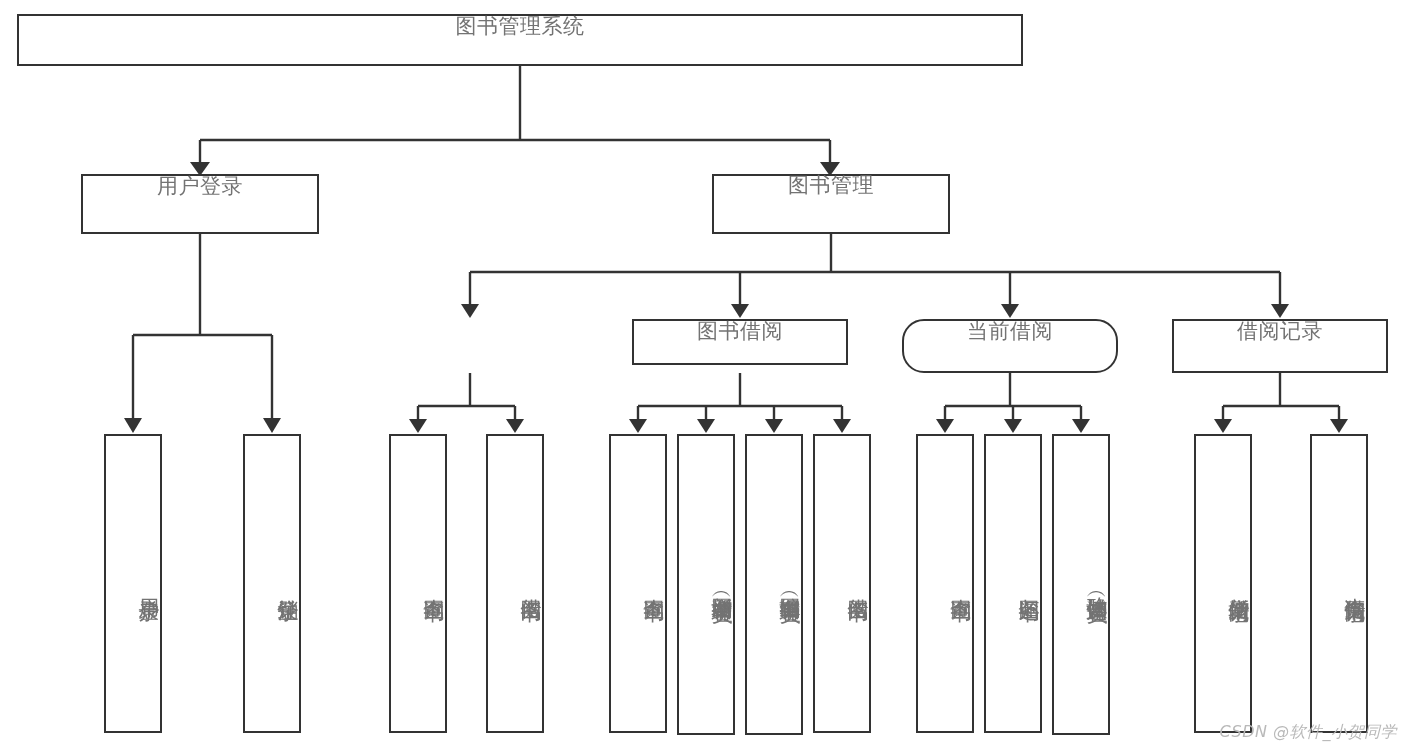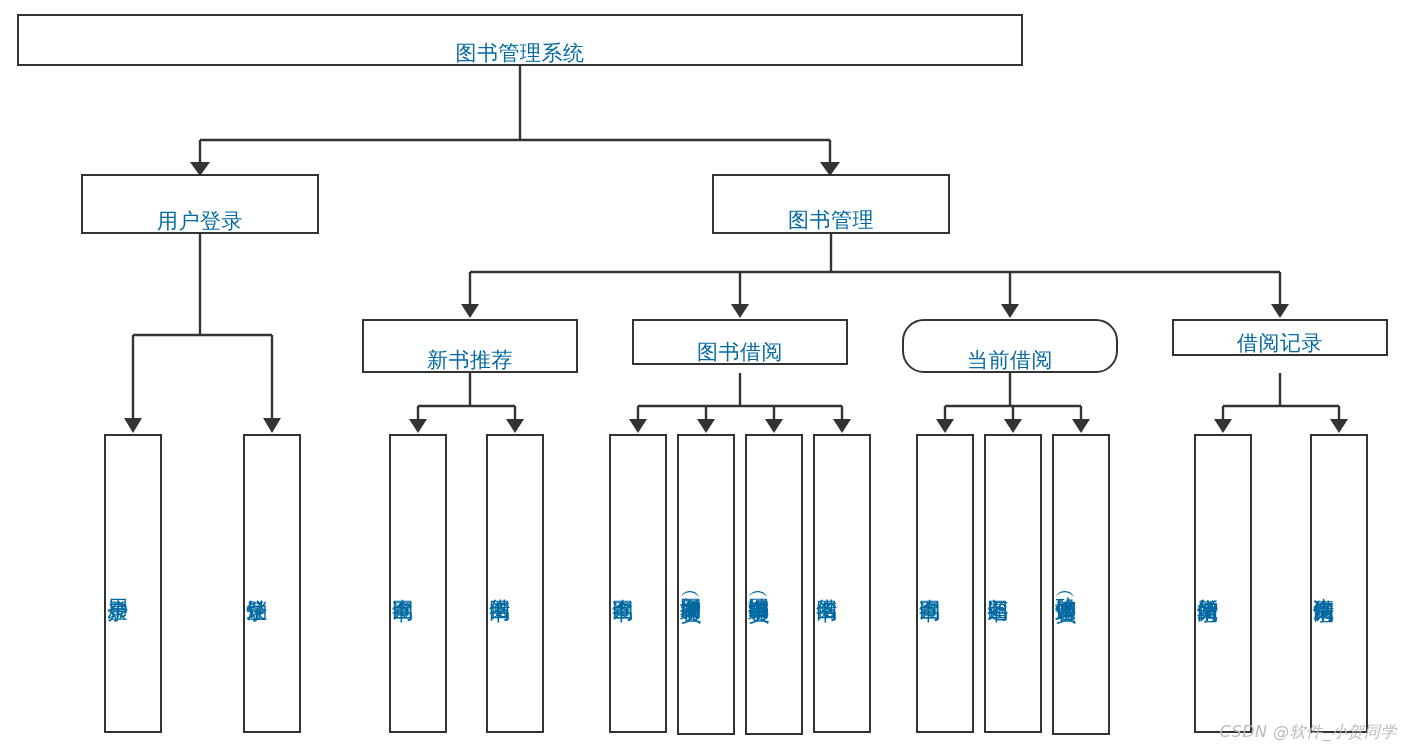--- a/index.html
+++ b/index.html
@@ -16,23 +16,23 @@
     height: 747px;
     background: #ffffff;
     overflow: hidden;
   }
   .node {
     position: absolute;
     box-sizing: border-box;
     border: 2px solid #333333;
     background: #ffffff;
     display: flex;
-    align-items: flex-end;
+    align-items: flex-start;
     justify-content: center;
-    color: #0369a1;
+    color: #737373;
   }
   .node.horiz {
     font-size: 21px;
     line-height: 1;
     letter-spacing: 0.5px;
   }
   .node.vert {
     writing-mode: vertical-rl;
     text-orientation: upright;
     font-size: 21px;
@@ -152,30 +152,27 @@
     <span>图书管理系统</span>
   </div>
 
   <div class="node horiz" style="left: 81px; top: 174px; width: 238px; height: 60px;">
     <span>用户登录</span>
   </div>
   <div class="node horiz" style="left: 712px; top: 174px; width: 238px; height: 60px; font-family: Liberation Mono, monospace;">
     <span>图书管理</span>
   </div>
 
-  <div class="node horiz" style="left: 362px; top: 319px; width: 216px; height: 54px;">
-    <span>新书推荐</span>
-  </div>
   <div class="node horiz" style="left: 632px; top: 319px; width: 216px; height: 46px;">
     <span>图书借阅</span>
   </div>
   <div class="node horiz" style="left: 902px; top: 319px; width: 216px; height: 54px; border-radius: 22px;">
     <span>当前借阅</span>
   </div>
-  <div class="node horiz" style="left: 1172px; top: 319px; width: 216px; height: 37px;">
+  <div class="node horiz" style="left: 1172px; top: 319px; width: 216px; height: 54px;">
     <span>借阅记录</span>
   </div>
 
   <div class="node vert" style="left: 104px; top: 434px; width: 58px; height: 299px;">
     <span class="vtext">用户登录</span>
   </div>
   <div class="node vert" style="left: 243px; top: 434px; width: 58px; height: 299px;">
     <span class="vtext">注销登录</span>
   </div>
   <div class="node vert" style="left: 389px; top: 434px; width: 58px; height: 299px;">

